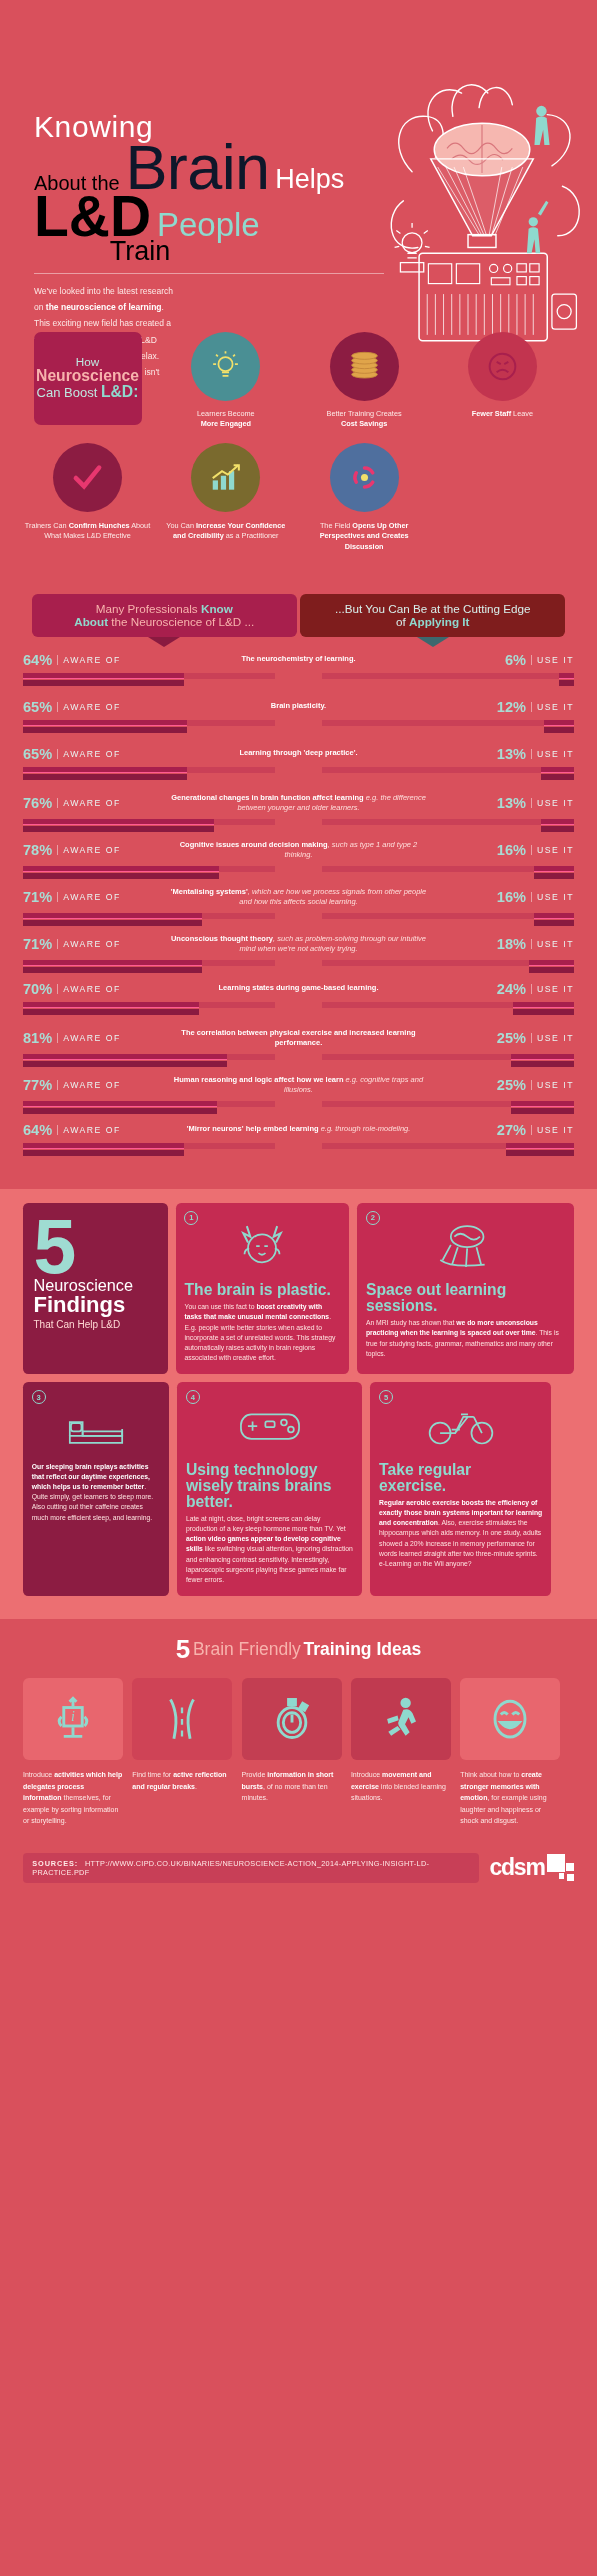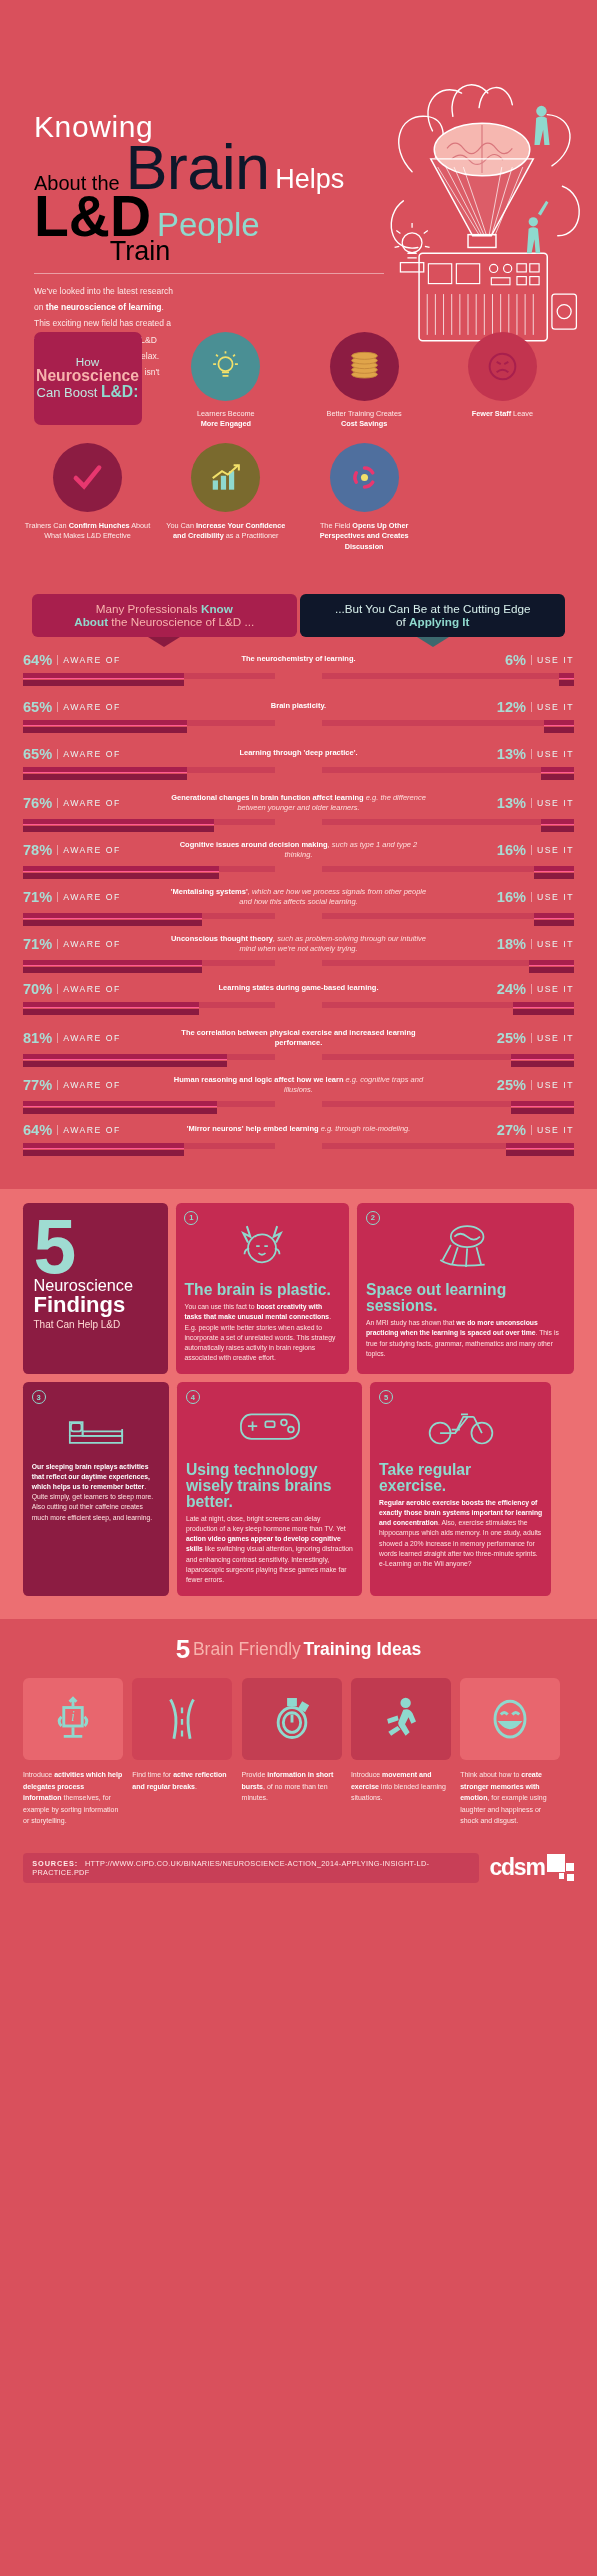--- a/index.html
+++ b/index.html
@@ -79,21 +79,21 @@
 
   
   .banner-wrap { display:flex; justify-content:center; gap:3.5px; padding:8.2px 23px 0 23px; position:relative; }
   .bn {
     border-radius:5.8px; padding:8.2px 11.7px; text-align:center; position:relative;
     font-family:"Liberation Sans Narrow","Liberation Sans",sans-serif;
     line-height:1.12;
   }
   .bn-left { background:#a81f4d; width:265px; font-size:11.7px; color:#f7b3ad; }
   .bn-left b { color:#8fd9ce; font-weight:700; }
-  .bn-right { background:#0f172a; width:265px; font-size:11.7px; color:#d7efeb; }
+  .bn-right { background:#7f1d1d; width:265px; font-size:11.7px; color:#d7efeb; }
   .bn-right b { color:#8fd9ce; font-weight:700; }
   .bn-left:after, .bn-right:after {
     content:""; position:absolute; left:50%; transform:translateX(-50%);
     bottom:-10px; border-left:16.3px solid transparent; border-right:16.3px solid transparent;
   }
   .bn-left:after  { border-top:10.5px solid #8a1a40; }
   .bn-right:after { border-top:10.5px solid #3c686e; }
 
   
   .stats { padding:15px 23px 20px 23px; }

